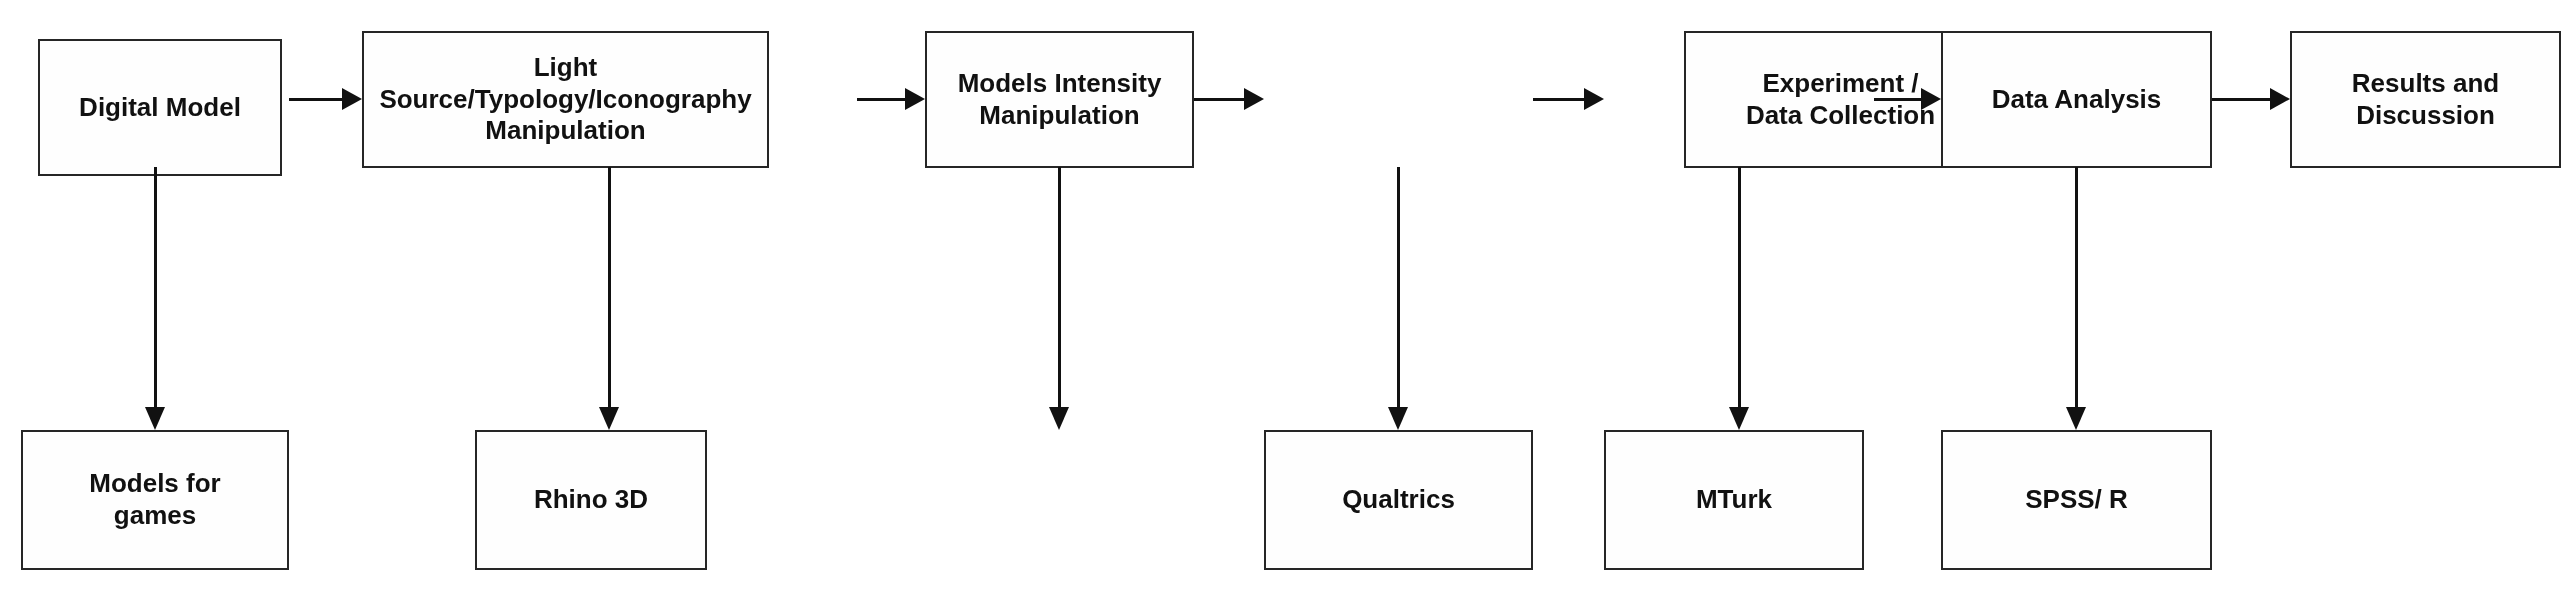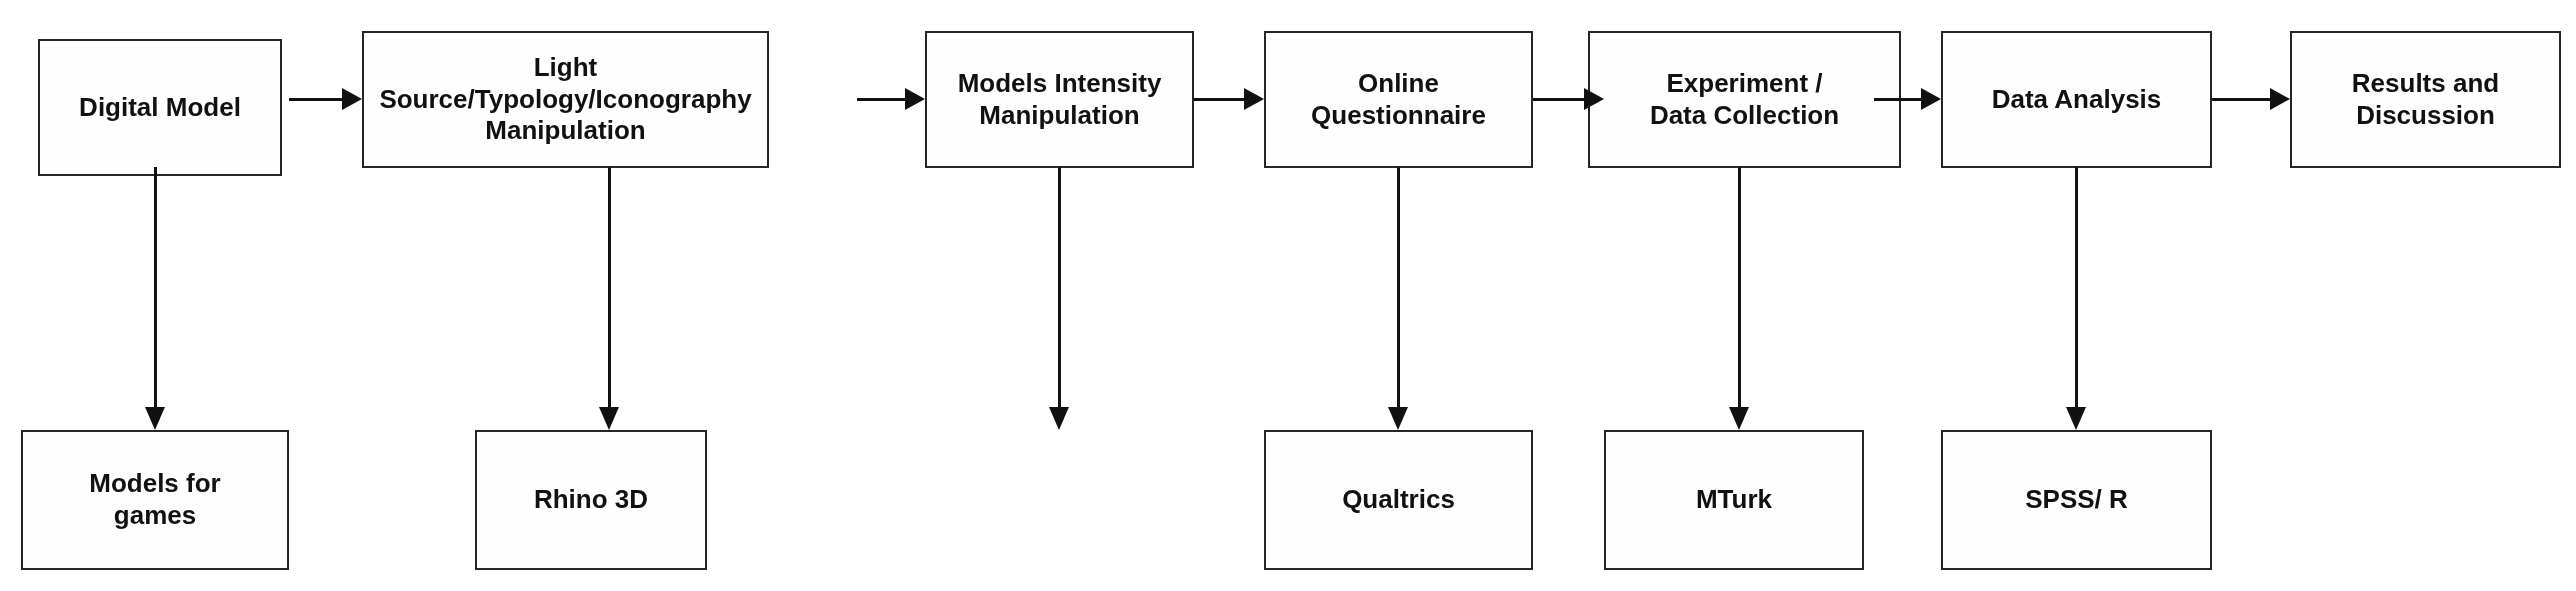--- a/index.html
+++ b/index.html
@@ -27,21 +27,21 @@
     white-space: pre-line;
     padding: 0 6.8px;
   }
   .row-top .box, .box.top { top: 31px; height: 137px; }
   .box.bottom { top: 430px; height: 140px; }
 
   .b1 { left: 38px;   width: 244px; margin-top: 8px; }
   .b2 { left: 362px;  width: 407px; }
   .b3 { left: 925px; width: 269px; }
   .b4 { left: 1264px; width: 269px; }
-  .b5 { left: 1588px; width: 313px; }
+  .b5 { left: 1684px; width: 313px; }
   .b6 { left: 1941px; width: 271px; }
   .b7 { left: 2290px; width: 271px; }
 
   .s1 { left: 21px;   width: 268px; }
   .s2 { left: 475px;  width: 232px; }
   .s3 { left: 925px; width: 269px; }
   .s4 { left: 1264px; width: 269px; }
   .s5 { left: 1604px; width: 260px; }
   .s6 { left: 1941px; width: 271px; }
 
@@ -87,22 +87,20 @@
 <body>
 
 <div class="canvas">
 
   <div class="box top b1">Digital Model</div>
   <div class="box top b2">Light
 Source/Typology/Iconography
 Manipulation</div>
   <div class="box top b3">Models Intensity
 Manipulation</div>
-  <div class="box top b4">Online
-Questionnaire</div>
   <div class="box top b5">Experiment /
 Data Collection</div>
   <div class="box top b7">Results and
 Discussion</div>
   <div class="box top b6">Data Analysis</div>
 
   <div class="ha a1">
       <div class="shaft"></div>
       <div class="head"></div>
     </div>

